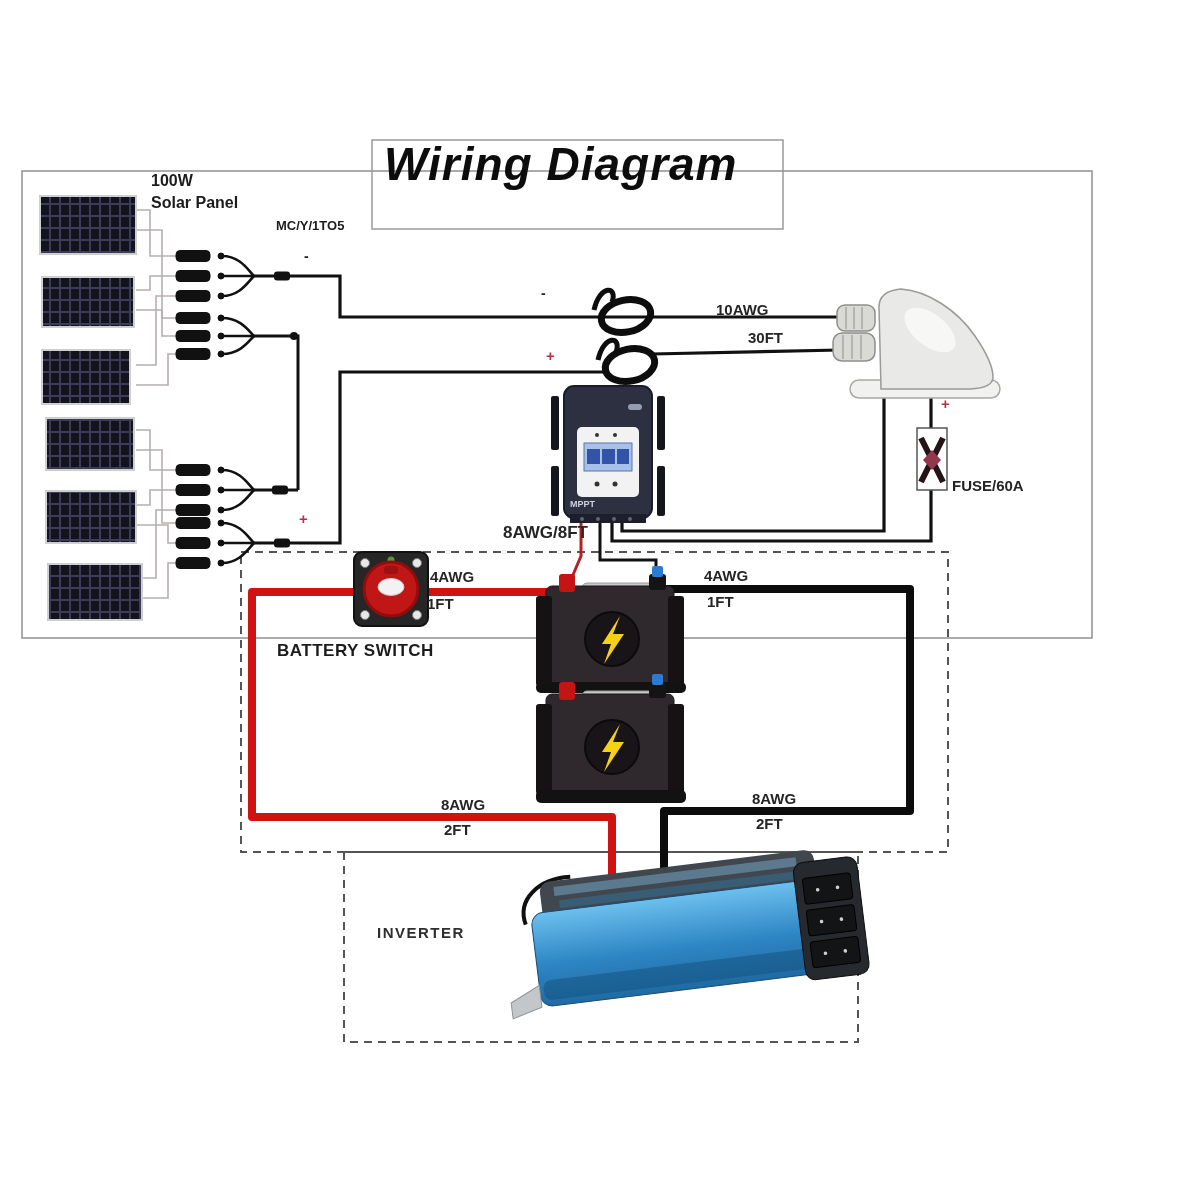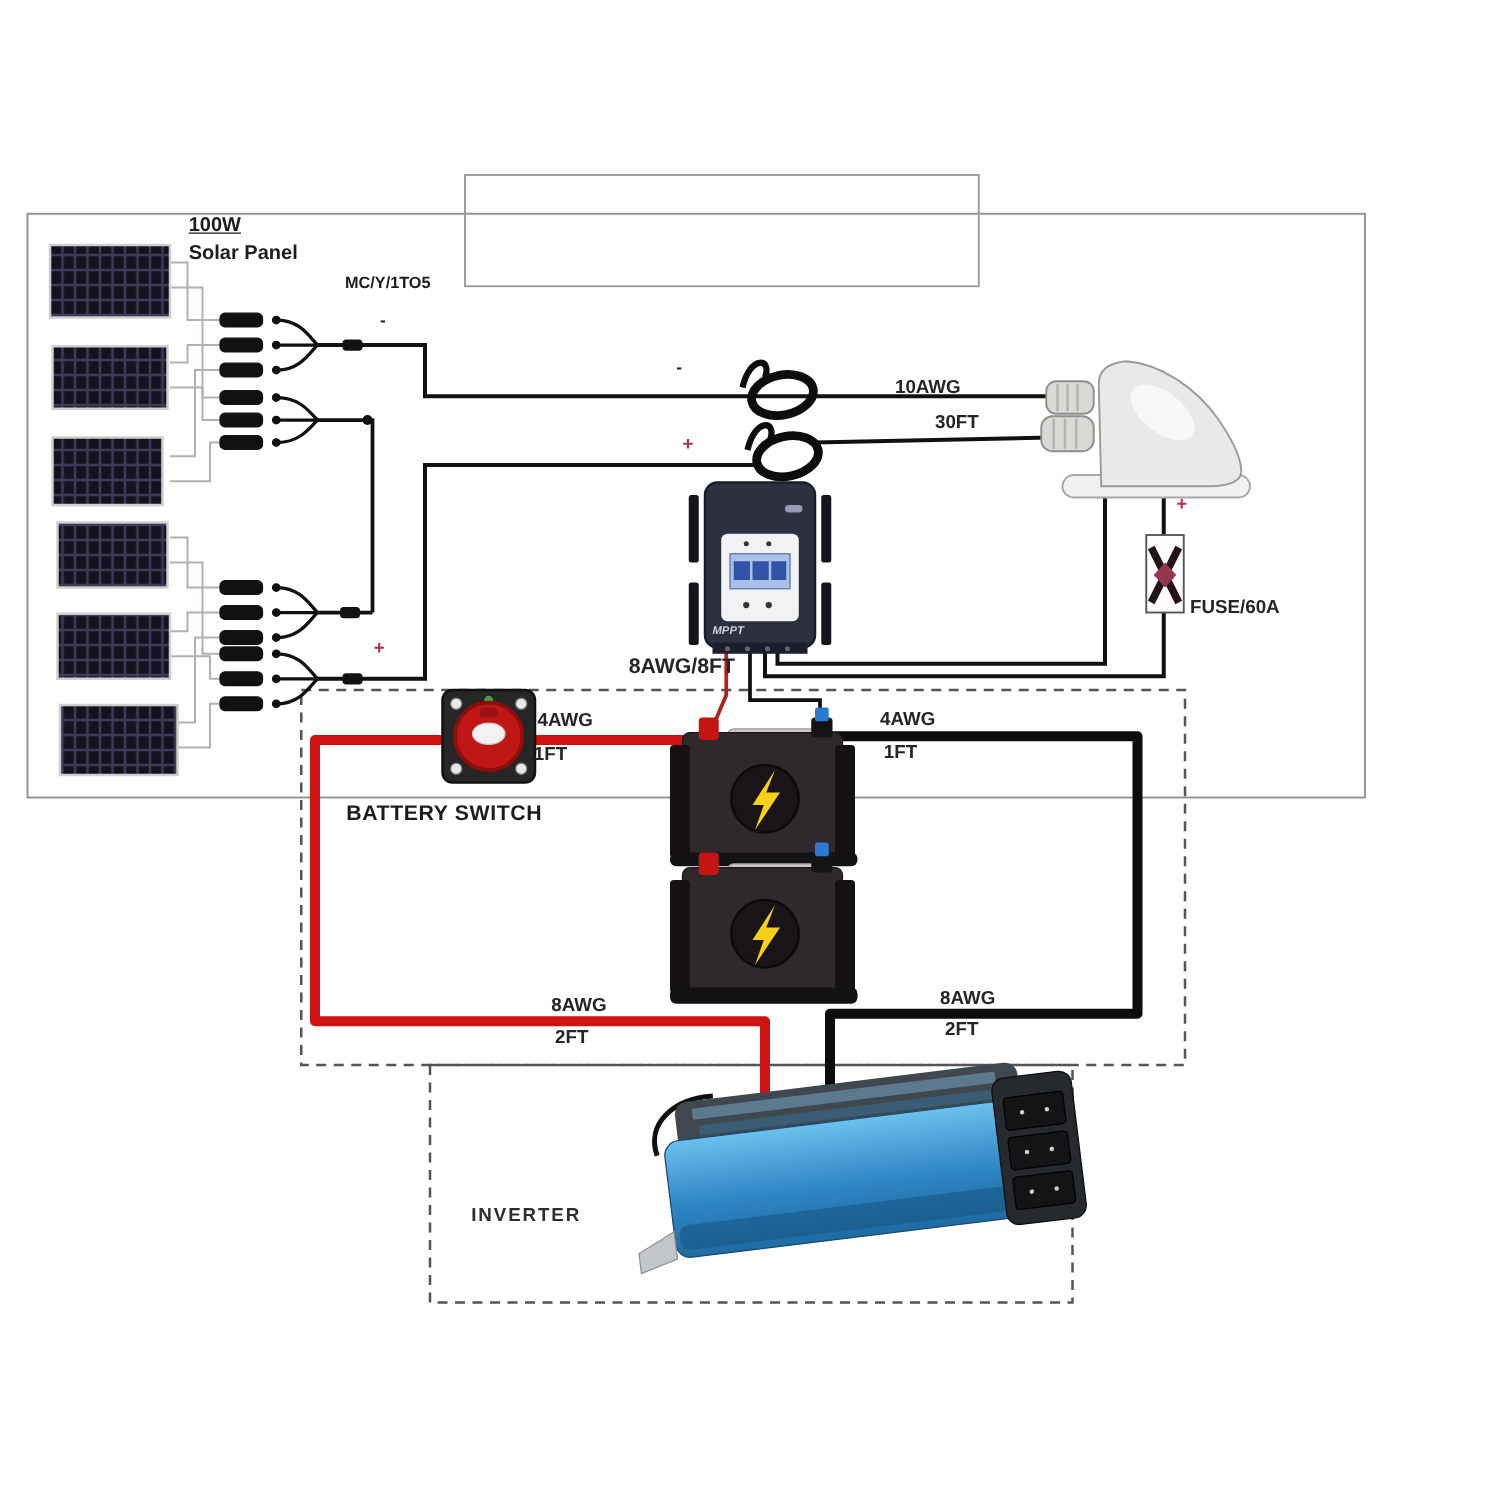--- a/index.html
+++ b/index.html
@@ -8,21 +8,21 @@
   .stage svg{position:absolute;left:0;top:0;}
   .lbl{position:absolute;color:#1c1c1c;font-weight:bold;white-space:nowrap;line-height:1.15;}
   .title{font-size:46px;font-style:italic;color:#0c0c0c;letter-spacing:1px;}
   .sub{font-size:16px;}
   .tag{font-size:13px;}
   .wirelbl{font-size:15px;color:#252525;}
   .big{font-size:17px;letter-spacing:0.5px;}
   .inv{font-size:15px;letter-spacing:1.5px;color:#2e2e2e;}
   .plus{color:#b5304a;font-size:15px;}
   .minus{color:#222;font-size:14px;}
-  .mppt-txt{font-size:9px;font-style:italic;color:#cdd2de;}
+  .mppt-txt{font-size:9px;color:#cdd2de;}
 </style>
 </head>
 <body>
 
 <div class="stage">
 
 <svg width="1200" height="1200" viewBox="0 0 1200 1200">
   <defs>
     <pattern id="cells" width="10" height="12" patternUnits="userSpaceOnUse">
       <rect width="10" height="12" fill="#13131e"></rect>
@@ -237,21 +237,22 @@
     <rect x="810" y="958" width="48" height="26" rx="3" fill="#121416" stroke="#000"></rect>
     <circle cx="824" cy="907" r="1.8" fill="#cfcfcf"></circle>
         <circle cx="844" cy="907" r="1.8" fill="#cfcfcf"></circle>
     <circle cx="824" cy="939" r="1.8" fill="#cfcfcf"></circle>
         <circle cx="844" cy="939" r="1.8" fill="#cfcfcf"></circle>
     <circle cx="824" cy="971" r="1.8" fill="#cfcfcf"></circle>
         <circle cx="844" cy="971" r="1.8" fill="#cfcfcf"></circle>
   </g>
 </svg>
 
-<div class="lbl sub" style="left:151px;top:172px;text-decoration:underline;">100W</div>
+<div class="lbl title" style="left:384px;top:138px;">Wiring Diagram</div>
+<div class="lbl sub" style="left:151px;top:172px;">100W</div>
 <div class="lbl sub" style="left:151px;top:194px;">Solar Panel</div>
 <div class="lbl tag" style="left:276px;top:219px;">MC/Y/1TO5</div>
 
 <div class="lbl minus" style="left:304px;top:248px;">-</div>
 <div class="lbl minus" style="left:541px;top:285px;">-</div>
 <div class="lbl plus" style="left:546px;top:347px;">+</div>
 <div class="lbl plus" style="left:299px;top:510px;">+</div>
 <div class="lbl plus" style="left:941px;top:395px;">+</div>
 
 <div class="lbl wirelbl" style="left:716px;top:301px;">10AWG</div>
@@ -265,15 +266,15 @@
 <div class="lbl wirelbl" style="left:704px;top:567px;">4AWG</div>
 <div class="lbl wirelbl" style="left:707px;top:593px;">1FT</div>
 
 <div class="lbl big" style="left:277px;top:629px;margin-top:12px;">BATTERY SWITCH</div>
 
 <div class="lbl wirelbl" style="left:441px;top:796px;">8AWG</div>
 <div class="lbl wirelbl" style="left:444px;top:821px;">2FT</div>
 <div class="lbl wirelbl" style="left:752px;top:790px;">8AWG</div>
 <div class="lbl wirelbl" style="left:756px;top:815px;">2FT</div>
 
-<div class="lbl inv" style="left:377px;top:924px;margin-top:40px;">INVERTER</div>
+<div class="lbl inv" style="left:377px;top:924px;">INVERTER</div>
 
 </div>
 
 </body></html>

